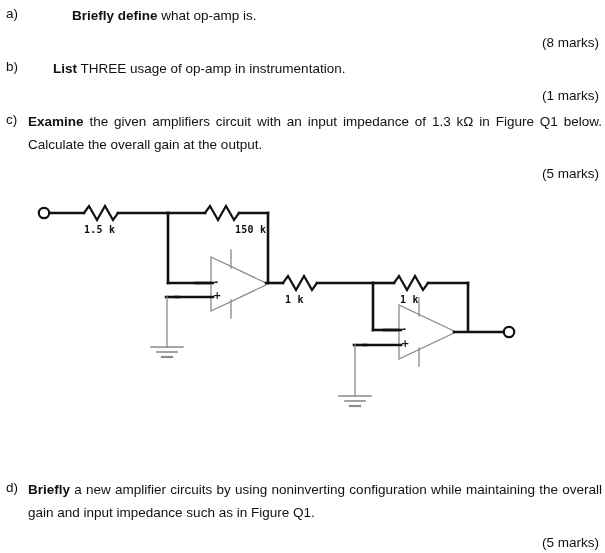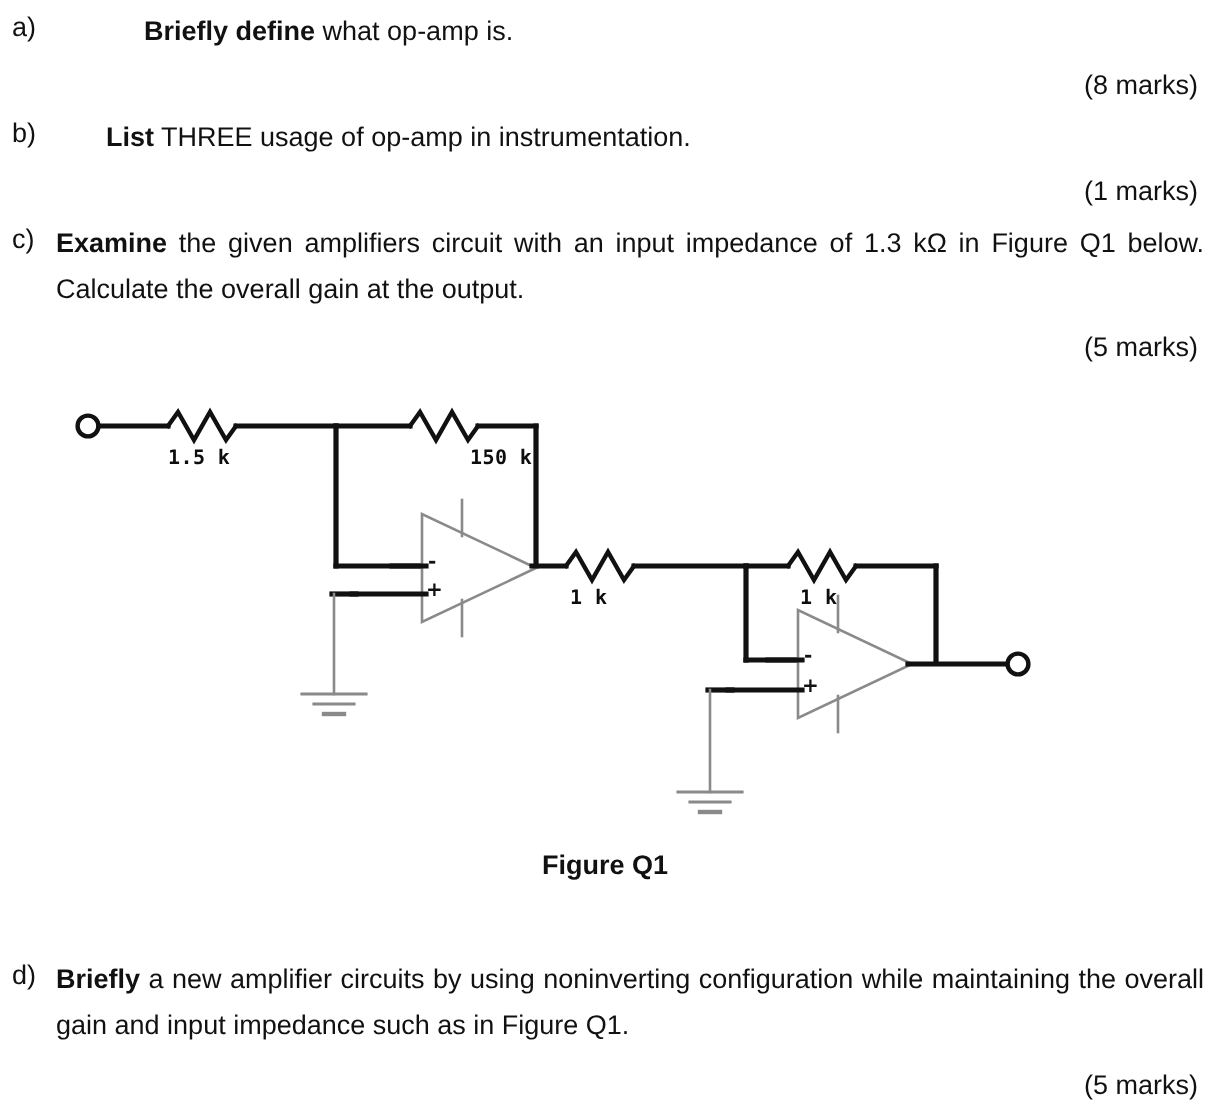--- a/index.html
+++ b/index.html
@@ -152,21 +152,20 @@
   <div class="rlabel" style="left:84px;top:224px;">1.5 k</div>
   <div class="rlabel" style="left:203px;top:224px;margin-left:32px;">150 k</div>
   <div class="rlabel" style="left:285px;top:294px;">1 k</div>
   <div class="rlabel" style="left:400px;top:294px;">1 k</div>
 
   <div class="oplabel" style="left:214px;top:277px;">-</div>
   <div class="oplabel" style="left:213px;top:291px;">+</div>
   <div class="oplabel" style="left:402px;top:324px;">-</div>
   <div class="oplabel" style="left:401px;top:339px;">+</div>
 
-  <div class="figcap" style="top:425px;">Figure Q1</div>
 
   <div class="qitem" style="left:6px;top:478px;width:596px;">
     <div class="qlabel">d)</div>
     <div class="qbody justify" style="width:574px;"><b>Briefly</b><span> a new amplifier circuits by using noninverting configuration while maintaining the overall gain and input impedance such as in Figure Q1.</span></div>
   </div>
   <div class="marks" style="top:533px;">(5 marks)</div>
 
 </div>
 
 </body></html>

